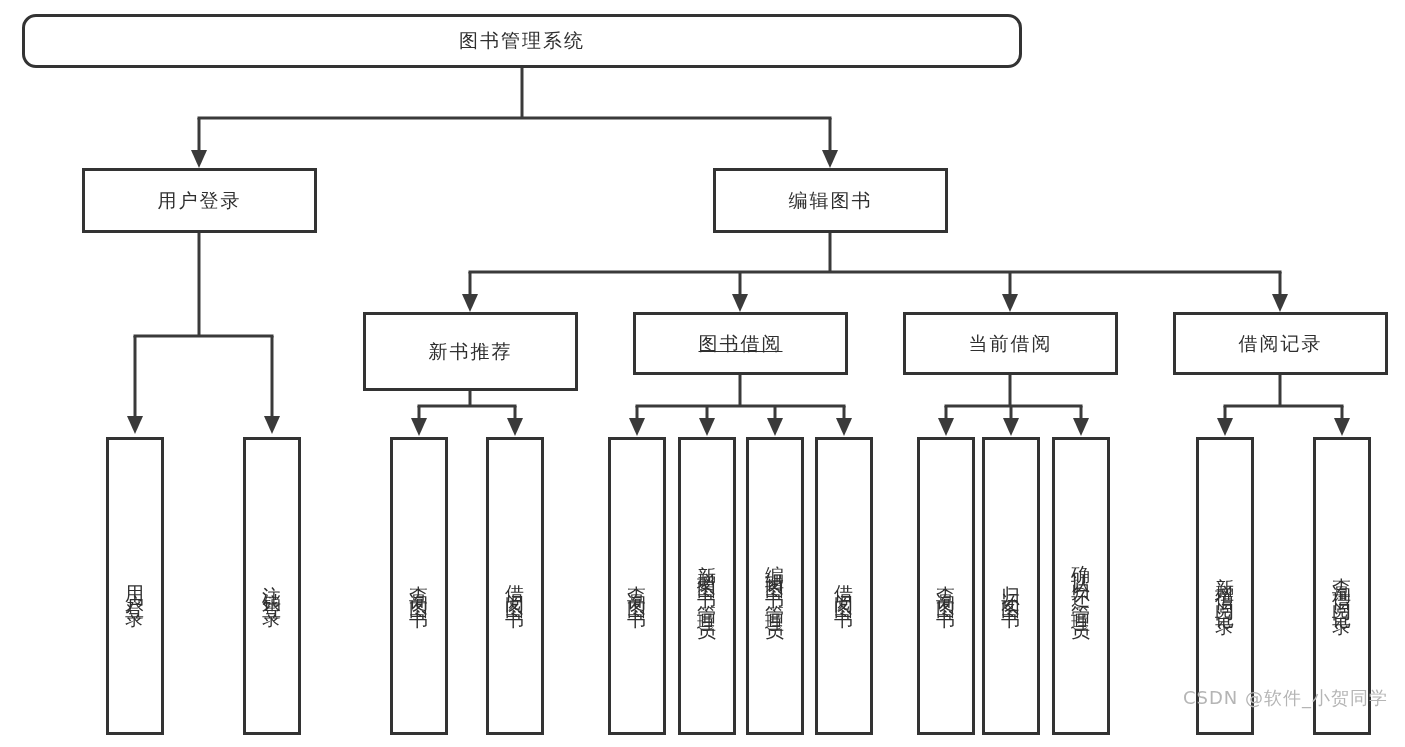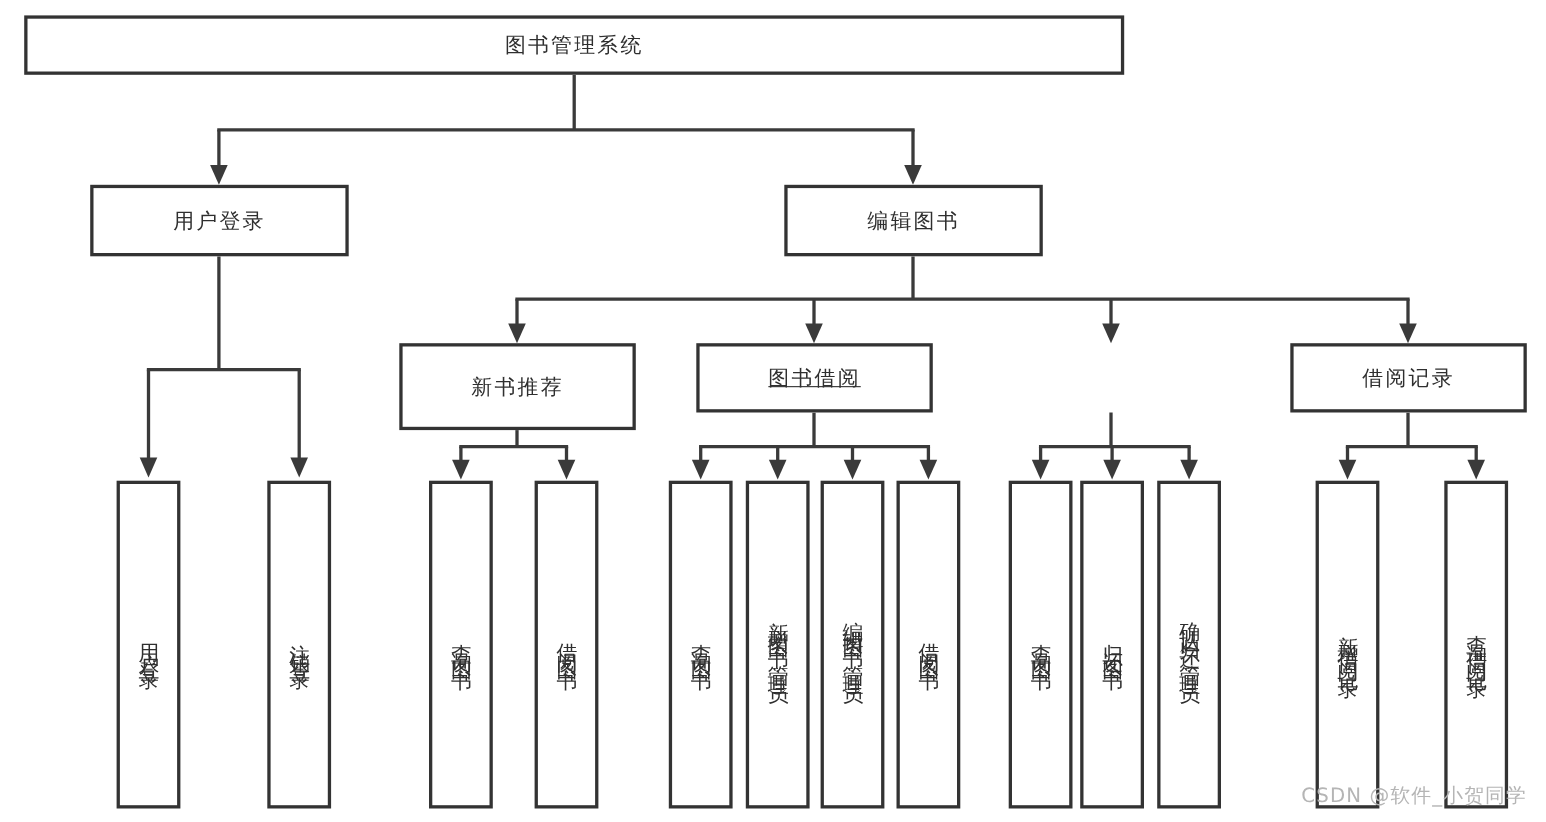--- a/index.html
+++ b/index.html
@@ -34,29 +34,29 @@
     writing-mode:vertical-rl;
     font-size:19px;
     letter-spacing:8px;
     line-height:1;
     max-height:288px;
     color:var(--text);
     white-space:nowrap;
   }
   .watermark{
     position:absolute;
-    left:1183px;top:711px;
+    left:1183px;top:686px;
     font-size:18px;
     letter-spacing:1px;
     color:var(--watermark);
     z-index:3;
     white-space:nowrap;
   }
   
-  .n-root{left:22px;top:14px;width:1000px;height:54px;}
+  .n-root{left:22px;top:14px;width:1000px;height:54px;border-radius:14px;}
   .n-user{left:82px;top:168px;width:235px;height:65px;}
   .n-book{left:713px;top:168px;width:235px;height:65px;}
   .n-l3-0{left:363px;top:312px;width:215px;height:79px;}
   .n-l3-1{left:633px;top:312px;width:215px;height:63px;text-decoration:underline;}
   .n-l3-2{left:903px;top:312px;width:215px;height:63px;}
   .n-l3-3{left:1173px;top:312px;width:215px;height:63px;}
   .lf-0{left:106px;} .lf-1{left:243px;}
   .lf-2{left:390px;} .lf-3{left:486px;}
   .lf-4{left:608px;} .lf-5{left:678px;} .lf-6{left:746px;} .lf-7{left:815px;}
   .lf-8{left:917px;} .lf-9{left:982px;} .lf-10{left:1052px;}
@@ -148,20 +148,23 @@
   <div class="node n-book">
     <span>编辑图书</span>
   </div>
 
   <div class="node n-l3-0">
     <span>新书推荐</span>
   </div>
   <div class="node n-l3-1">
     <span>图书借阅</span>
   </div>
+  <div class="node n-l3-2">
+    <span>当前借阅</span>
+  </div>
   <div class="node n-l3-3">
     <span>借阅记录</span>
   </div>
 
   <div class="leaf lf-0">
     <span class="vlabel">用户登录</span>
   </div>
   <div class="leaf lf-1">
     <span class="vlabel">注销登录</span>
   </div>

